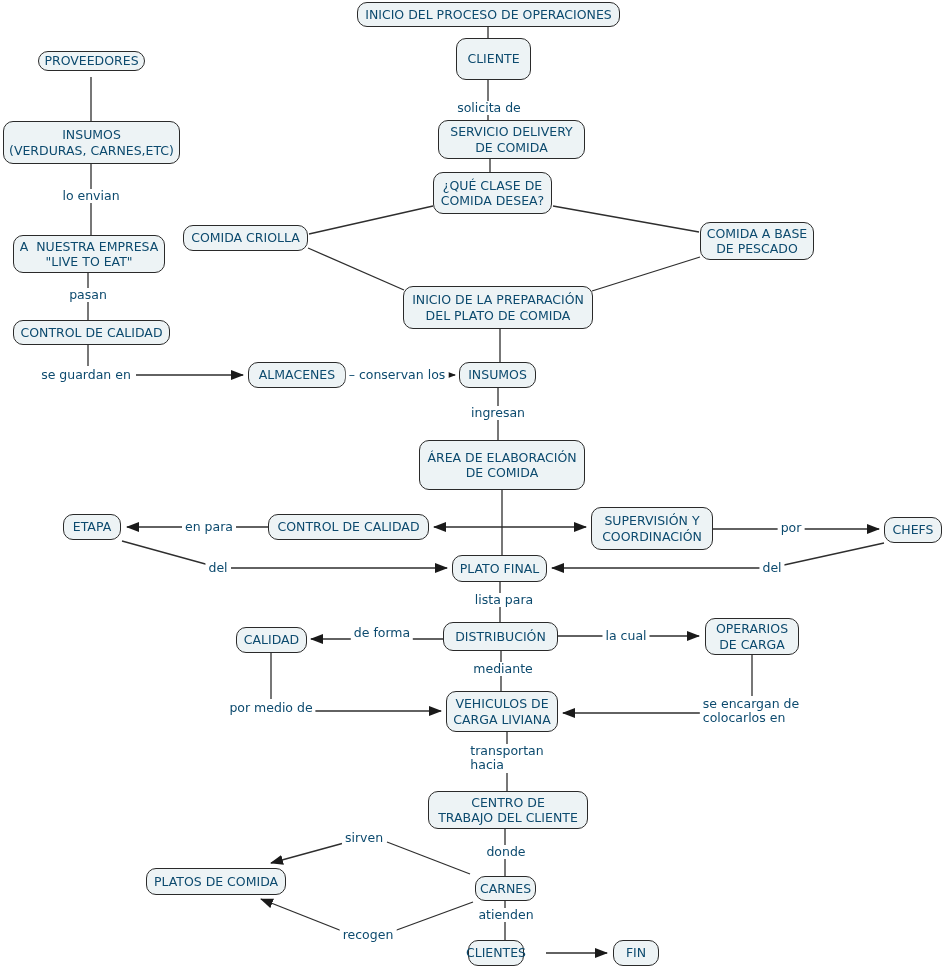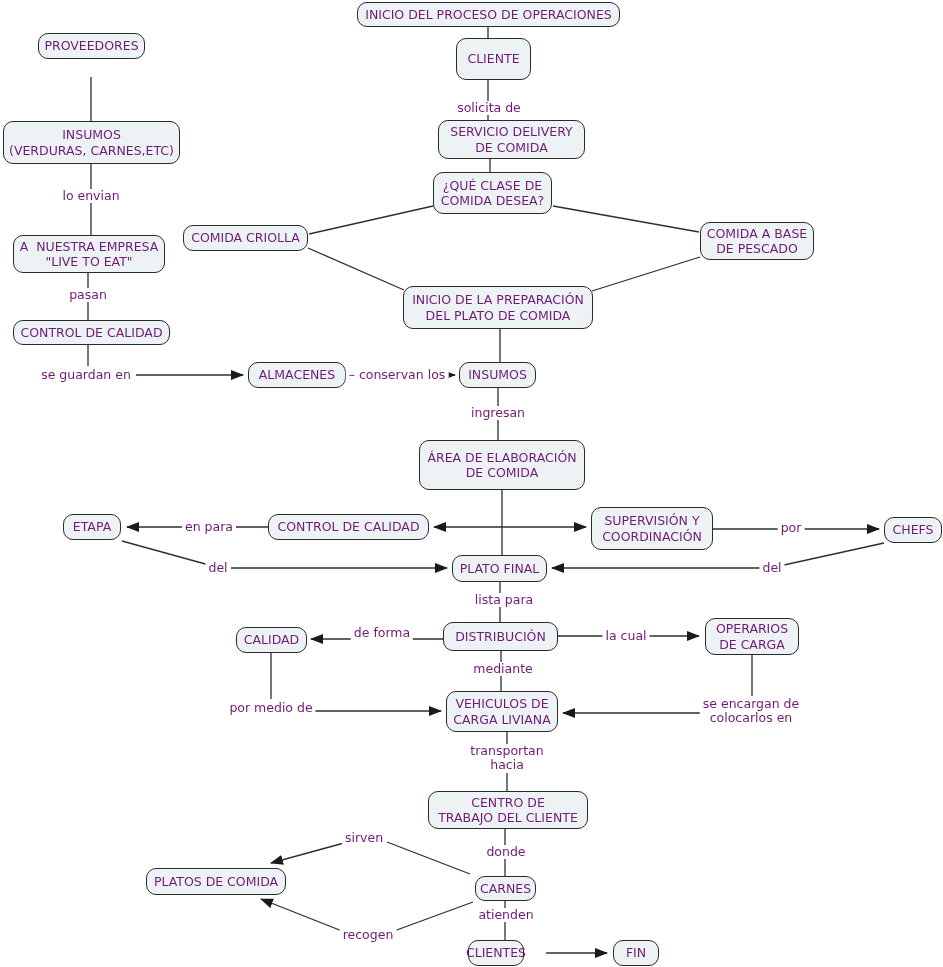--- a/index.html
+++ b/index.html
@@ -1,21 +1,21 @@
 <!DOCTYPE html>
 <html><head>
 <meta charset="utf-8">
 <style>
   html,body{margin:0;padding:0;background:#ffffff;}
   #canvas{
     position:relative;
     width:943px;height:967px;
     background:#ffffff;
     font-family:"DejaVu Sans","Liberation Sans",sans-serif;
-    color:#701a75;
+    color:#0c4a6e;
     overflow:hidden;
   }
   #wires{position:absolute;left:0;top:0;z-index:1;}
   .node{
     position:absolute;
     z-index:2;
     box-sizing:border-box;
     display:flex;align-items:center;justify-content:center;
     text-align:center;
     white-space:pre-wrap;
@@ -27,21 +27,21 @@
     padding:1px 4px;
   }
   .elabel{
     position:absolute;
     z-index:3;
     transform:translateX(-50%);
     background:#ffffff;
     padding:0 3px;
     font-size:12.5px;
     line-height:1.15;
-    text-align:center;
+    text-align:left;
     white-space:pre-wrap;
   }
 </style>
 </head>
 <body>
 
 <div id="canvas">
 
   <svg id="wires" width="943" height="967" viewBox="0 0 943 967">
     <defs>
@@ -97,21 +97,21 @@
   <div class="node" style="left:456px;top:38px;width:75px;height:42px">CLIENTE</div>
   <div class="node" style="left:438px;top:120px;width:147px;height:39px">SERVICIO DELIVERY
 DE COMIDA</div>
   <div class="node" style="left:433px;top:172px;width:119px;height:42px">¿QUÉ CLASE DE
 COMIDA DESEA?</div>
   <div class="node" style="left:183px;top:225px;width:125px;height:26px">COMIDA CRIOLLA</div>
   <div class="node" style="left:700px;top:222px;width:114px;height:38px">COMIDA A BASE
 DE PESCADO</div>
   <div class="node" style="left:403px;top:286px;width:190px;height:43px">INICIO DE LA PREPARACIÓN
 DEL PLATO DE COMIDA</div>
-  <div class="node" style="left:38px;top:33px;width:107px;height:26px">PROVEEDORES</div>
+  <div class="node" style="left:38px;top:51px;width:107px;height:20px">PROVEEDORES</div>
   <div class="node" style="left:3px;top:121px;width:177px;height:43px">INSUMOS
 (VERDURAS, CARNES,ETC)</div>
   <div class="node" style="left:13px;top:235px;width:152px;height:38px">A  NUESTRA EMPRESA
 "LIVE TO EAT"</div>
   <div class="node" style="left:13px;top:320px;width:157px;height:25px">CONTROL DE CALIDAD</div>
   <div class="node" style="left:248px;top:362px;width:98px;height:26px">ALMACENES</div>
   <div class="node" style="left:459px;top:362px;width:77px;height:26px">INSUMOS</div>
   <div class="node" style="left:419px;top:440px;width:166px;height:50px">ÁREA DE ELABORACIÓN
 DE COMIDA</div>
   <div class="node" style="left:63px;top:514px;width:58px;height:26px">ETAPA</div>

